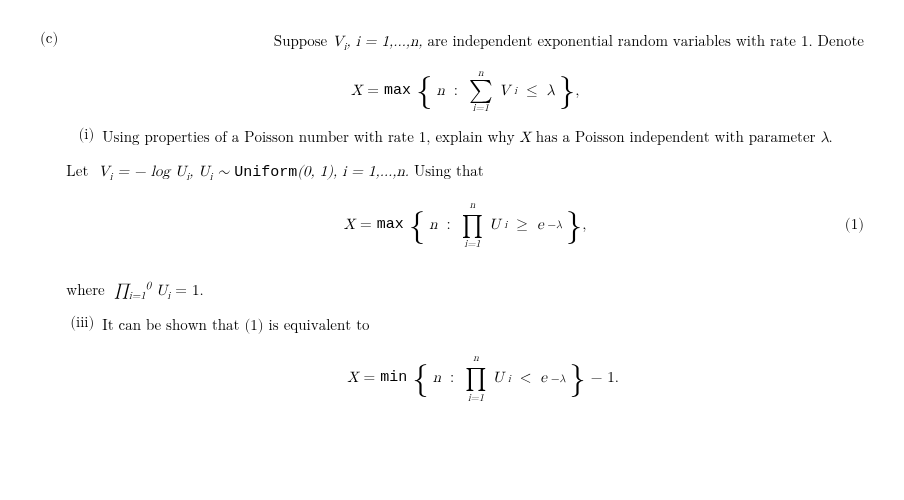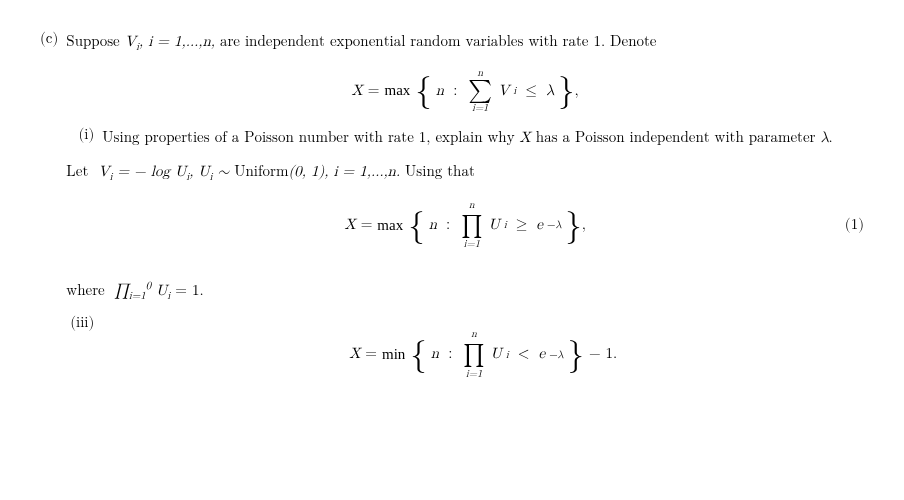--- a/index.html
+++ b/index.html
@@ -22,20 +22,21 @@
     .part-c-label {
       white-space: nowrap;
       font-size: 15px;
     }
     .part-c-body {
       flex: 1;
     }
     .text-block {
       line-height: 1.6;
       font-size: 15px;
+      text-align: right;
     }
     .math-display {
       display: flex;
       justify-content: center;
       align-items: center;
       margin: 12px 0;
       position: relative;
     }
     .math-display .eq-number {
       position: absolute;
@@ -57,21 +58,21 @@
       flex: 1;
       line-height: 1.6;
     }
     
     .math {
       font-style: italic;
       font-family: "Computer Modern", "Latin Modern Math", Georgia, "Times New Roman", serif;
     }
     .math-roman {
       font-style: normal;
-      font-family: Liberation Serif, serif;
+      font-family: Liberation Mono, monospace;
     }
     sup { font-size: 0.72em; vertical-align: super; }
     sub { font-size: 0.72em; vertical-align: sub; }
 
     
     .big-expr {
       display: inline-flex;
       align-items: center;
       font-size: 15px;
     }
@@ -149,21 +150,21 @@
           <span class="math"> <i>X</i> </span>
           <span>has a Poisson independent with parameter</span>
           <span class="math"> <i>λ</i></span>.
         </div>
       </div>
 
       <div class="sub-item">
         <div class="sub-body">
           <span>Let</span>
           <span class="math">
-            &nbsp;<i>V</i><sub><i>i</i></sub> = − log <i>U</i><sub><i>i</i></sub>, <i>U</i><sub><i>i</i></sub> ∼ <span style="font-style:normal;">Uniform</span>(0, 1), <i>i</i> = 1,…,<i>n</i>.
+            &nbsp;<i>V</i><sub><i>i</i></sub> = − log <i>U</i><sub><i>i</i></sub>, <i>U</i><sub><i>i</i></sub> ∼ <span style="font-style:normal;font-family:Liberation Mono, monospace;">Uniform</span>(0, 1), <i>i</i> = 1,…,<i>n</i>.
           </span>
           <span>Using that</span>
 
           
           <div class="math-display">
             <span class="big-expr">
               <i>X</i>&nbsp;=&nbsp;<span class="math-roman">max</span>&nbsp;
               <span class="big-brace">{</span>
               <span style="display:inline-flex;align-items:center;gap:4px;margin:0 4px;">
                 <i>n</i>&nbsp;:&nbsp;
@@ -187,20 +188,21 @@
               &nbsp;∏<sub><i>i</i>=1</sub><sup>0</sup> <i>U</i><sub><i>i</i></sub>
             </span>
             <span>= 1.</span>
           </div>
         </div>
       </div>
 
       <div class="sub-item">
         <div class="sub-label">(iii)</div>
         <div class="sub-body">
+          <span>It can be shown that (1) is equivalent to</span>
 
           
           <div class="math-display">
             <span class="big-expr">
               <i>X</i>&nbsp;=&nbsp;<span class="math-roman">min</span>&nbsp;
               <span class="big-brace">{</span>
               <span style="display:inline-flex;align-items:center;gap:4px;margin:0 4px;">
                 <i>n</i>&nbsp;:&nbsp;
                 <span class="prod-block">
                   <span class="prod-sup"><i>n</i></span>

